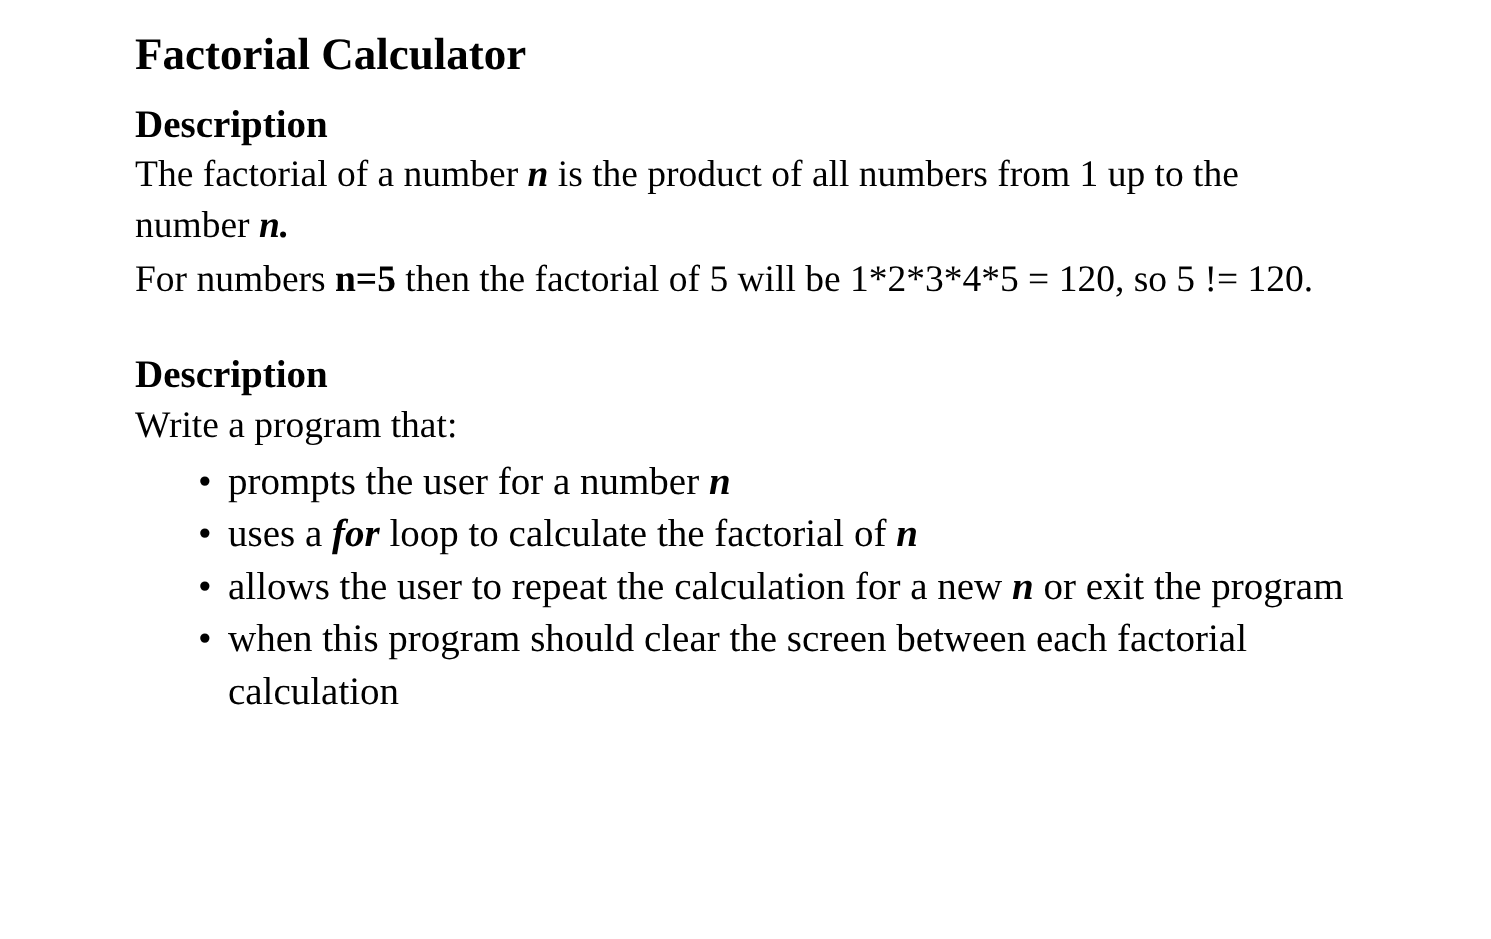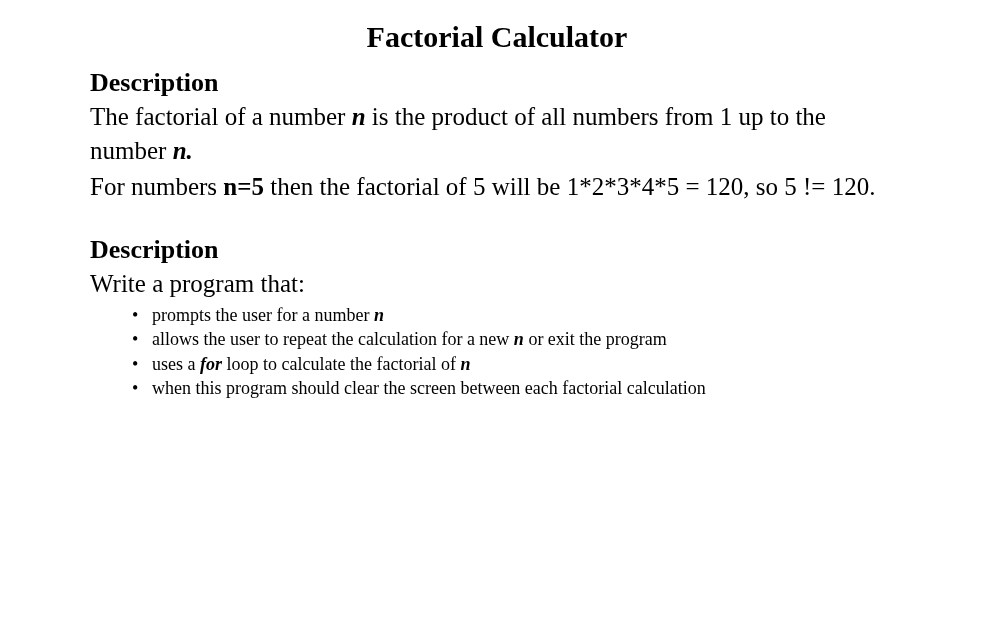--- a/index.html
+++ b/index.html
@@ -11,21 +11,21 @@
       width: 994px;
       height: 626px;
       background: #ffffff;
       font-family: "Times New Roman", Times, serif;
       color: #000000;
       padding: 20px 90px 20px 90px;
     }
     .title {
       font-size: 30px;
       font-weight: bold;
-      text-align: center;
+      text-align: left;
       margin-bottom: 14px;
     }
     .section-heading {
       font-size: 26px;
       font-weight: bold;
       margin-bottom: 2px;
     }
     .body-text {
       font-size: 25px;
       line-height: 1.35;
@@ -38,21 +38,21 @@
       font-style: italic;
     }
     .spacer {
       height: 30px;
     }
     ul.bullets {
       list-style: none;
       padding-left: 42px;
     }
     ul.bullets li {
-      font-size: 18px;
+      font-size: 26px;
       line-height: 1.35;
       position: relative;
       padding-left: 20px;
       text-indent: -20px;
     }
     ul.bullets li .bullet {
       display: inline-block;
       width: 20px;
       text-indent: 0;
     }
@@ -79,21 +79,21 @@
 
 <div class="section-heading">Description</div>
 
 <div class="body-text">Write a program that:</div>
 
 <ul class="bullets">
   <li>
     <span class="bullet">•</span><span class="li-content">prompts the user for a number </span><span class="bold italic">n</span>
   </li>
   <li>
-    <span class="bullet">•</span><span class="li-content">allows the user to repeat the calculation for a new </span><span class="bold italic">n</span><span> or exit the program</span>
+    <span class="bullet">•</span><span class="li-content">uses a </span><span class="bold italic">for</span><span> loop to calculate the factorial of </span><span class="bold italic">n</span>
   </li>
   <li>
-    <span class="bullet">•</span><span class="li-content">uses a </span><span class="bold italic">for</span><span> loop to calculate the factorial of </span><span class="bold italic">n</span>
+    <span class="bullet">•</span><span class="li-content">allows the user to repeat the calculation for a new </span><span class="bold italic">n</span><span> or exit the program</span>
   </li>
   <li>
     <span class="bullet">•</span><span class="li-content">when this program should clear the screen between each factorial calculation</span>
   </li>
 </ul>
 
 </body></html>

